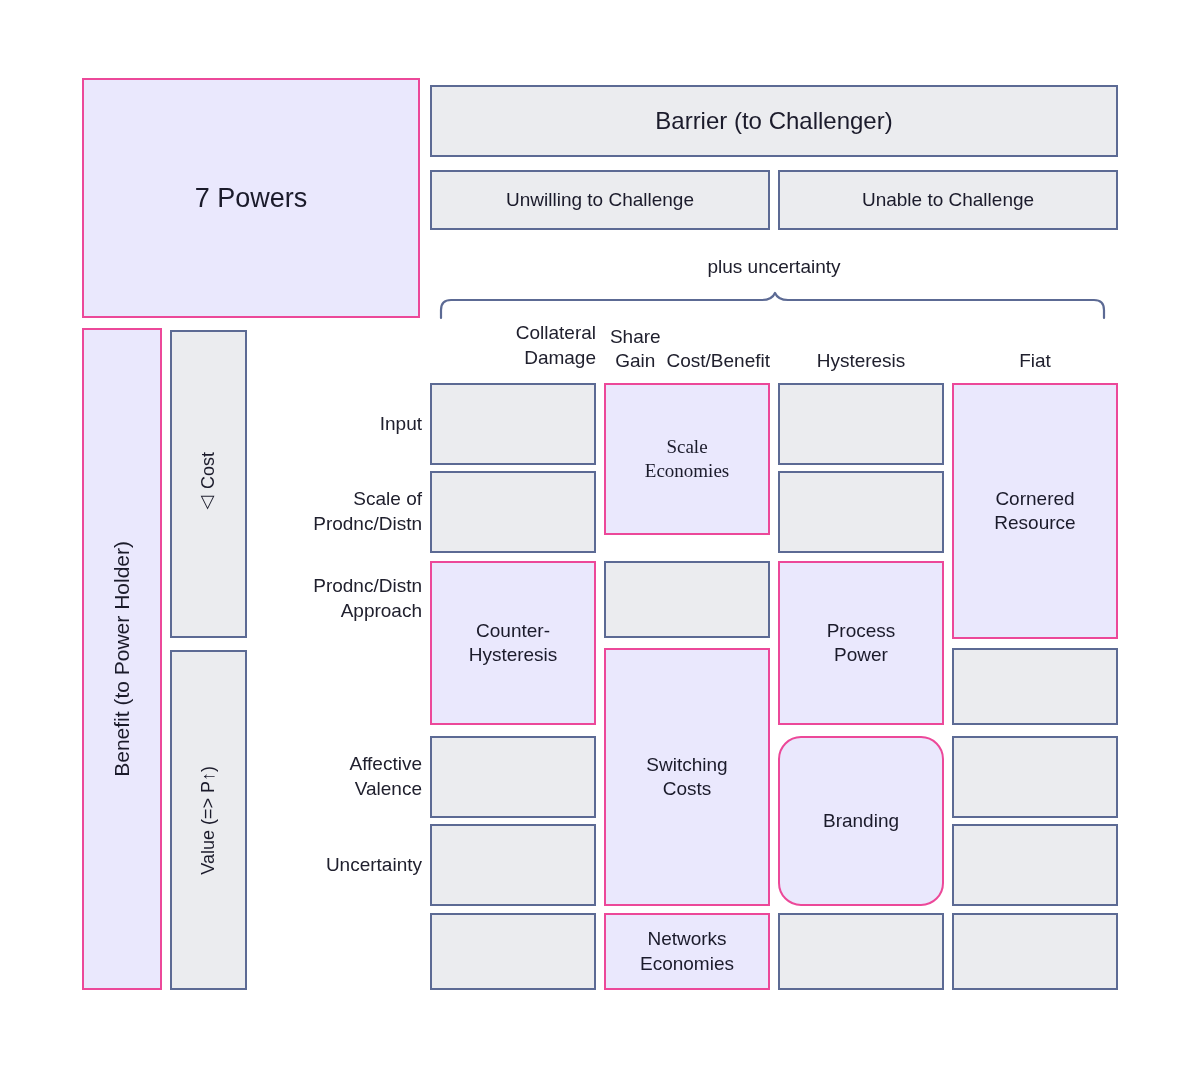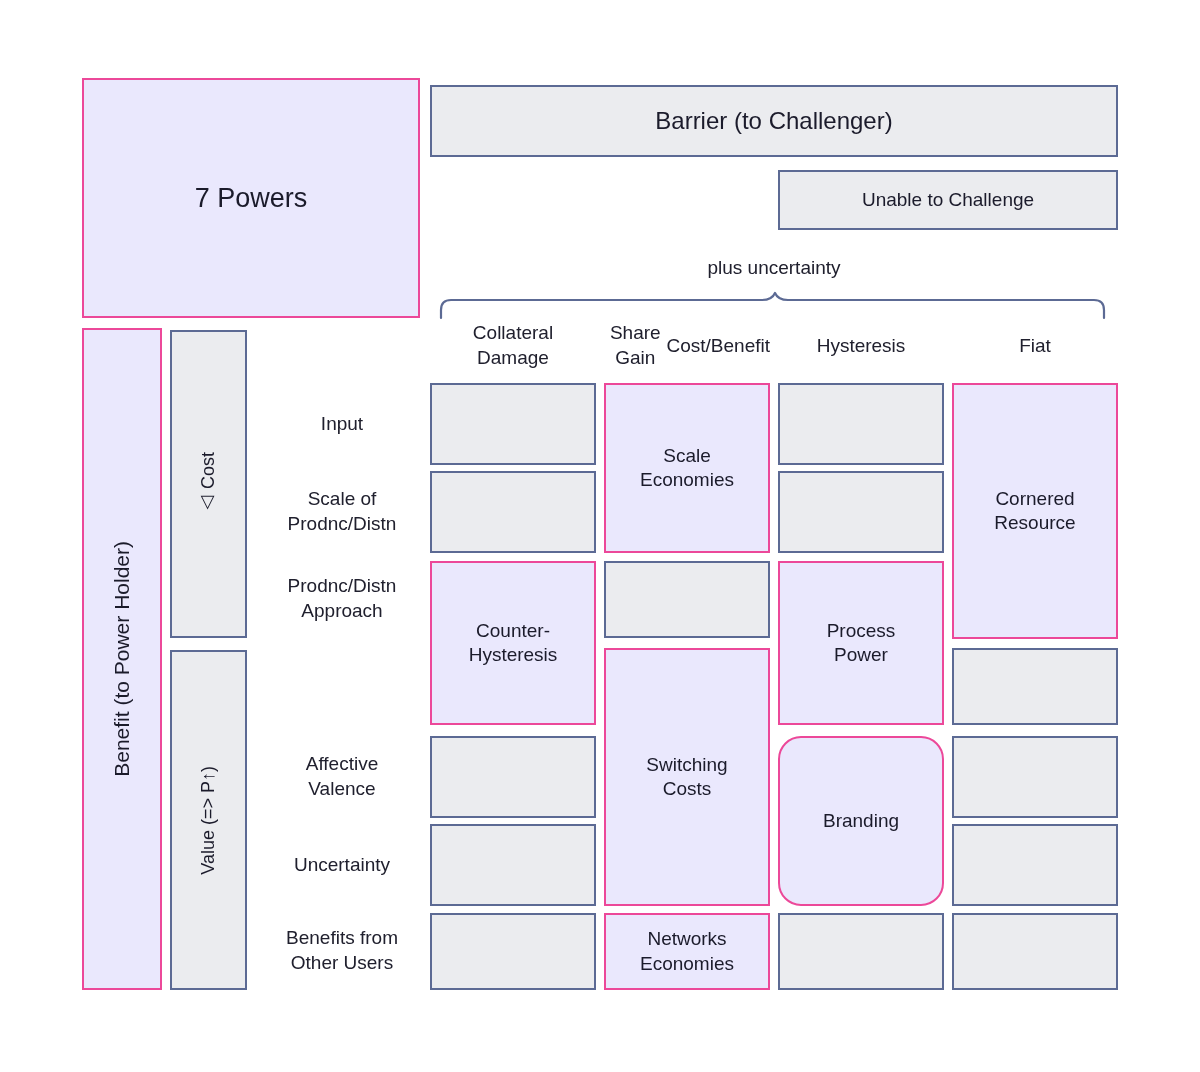--- a/index.html
+++ b/index.html
@@ -34,21 +34,21 @@
     background: #ebecef;
     border: 2px solid #5c6a94;
   }
   .purple {
     background: #eae8fd;
     border: 2px solid #ec4899;
   }
   .label {
     position: absolute;
     display: flex;
-    align-items: center;
+    align-items: flex-end;
     justify-content: center;
     text-align: center;
     line-height: 1.3;
     color: #20202e;
   }
   .vert {
     writing-mode: vertical-rl;
     transform: rotate(180deg);
   }
   .t-title { font-size: 27px; }
@@ -68,20 +68,23 @@
 <div class="canvas">
 
   <div class="box purple t-title" style="left:82px; top:78px; width:338px; height:240px;">
     <span>7 Powers</span>
   </div>
 
   <div class="box gray t-barrier" style="left:430px; top:85px; width:688px; height:72px;">
     <span>Barrier (to Challenger)</span>
   </div>
 
+  <div class="box gray t-sub" style="left:430px; top:170px; width:340px; height:60px;">
+    <span>Unwilling to Challenge</span>
+  </div>
   <div class="box gray t-sub" style="left:778px; top:170px; width:340px; height:60px;">
     <span>Unable to Challenge</span>
   </div>
 
   <div class="label t-plus" style="left:604px; top:256px; width:340px; height:24px;">
     <span>plus uncertainty</span>
   </div>
 
   <svg class="brace" width="1200" height="1072" aria-hidden="true">
     <path d="M 441 318
@@ -134,36 +137,32 @@
     <span>Prodnc/Distn</span>
     <span>Approach</span>
   </div>
   <div class="label t-row" style="left:262px; top:736px; width:160px; height:82px; flex-direction:column;">
     <span>Affective</span>
     <span>Valence</span>
   </div>
   <div class="label t-row" style="left:262px; top:824px; width:160px; height:82px; flex-direction:column;">
     <span>Uncertainty</span>
   </div>
-  <div class="label t-row" style="left:262px; top:912px; width:160px; height:78px; flex-direction:column;">
-    <span>Benefits from</span>
-    <span>Other Users</span>
-  </div>
 
   <div class="box gray" style="left:430px; top:383px; width:166px; height:82px;"></div>
   <div class="box gray" style="left:430px; top:471px; width:166px; height:82px;"></div>
   <div class="box purple t-cell" style="left:430px; top:561px; width:166px; height:164px; flex-direction:column;">
     <span>Counter-</span>
     <span>Hysteresis</span>
   </div>
   <div class="box gray" style="left:430px; top:736px; width:166px; height:82px;"></div>
   <div class="box gray" style="left:430px; top:824px; width:166px; height:82px;"></div>
   <div class="box gray" style="left:430px; top:913px; width:166px; height:77px;"></div>
 
-  <div class="box purple t-cell" style="left:604px; top:383px; width:166px; height:170px; flex-direction:column;">
+  <div class="box purple t-cell" style="left:604px; top:383px; width:166px; height:152px; flex-direction:column;font-family:Liberation Serif, serif;">
     <span>Scale</span>
     <span>Economies</span>
   </div>
   <div class="box gray" style="left:604px; top:561px; width:166px; height:77px;"></div>
   <div class="box purple t-cell" style="left:604px; top:648px; width:166px; height:258px; flex-direction:column;">
     <span>Switching</span>
     <span>Costs</span>
   </div>
   <div class="box purple t-cell" style="left:604px; top:913px; width:166px; height:77px; flex-direction:column;">
     <span>Networks</span>

